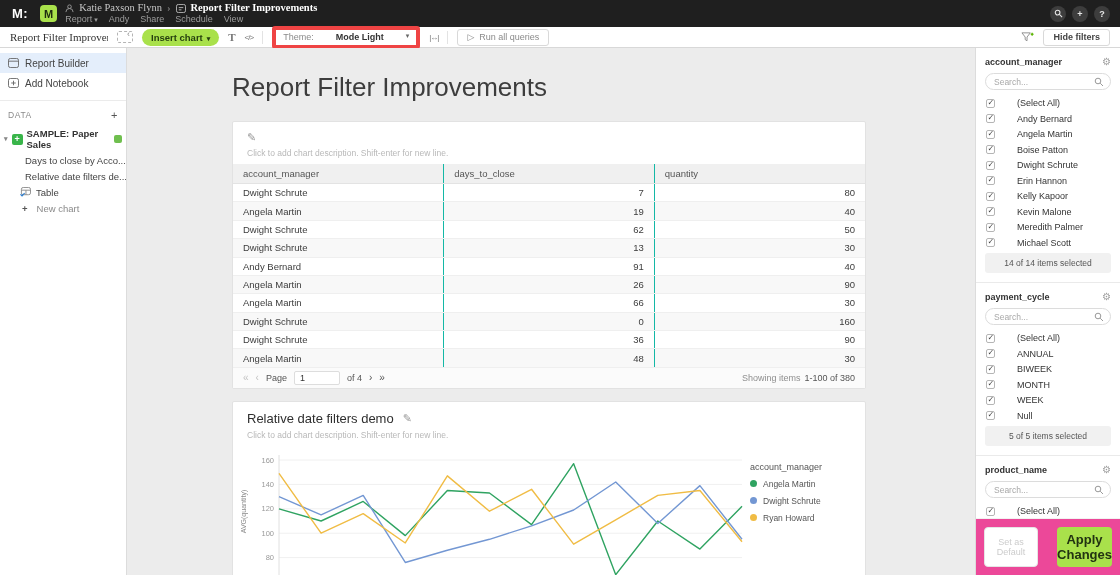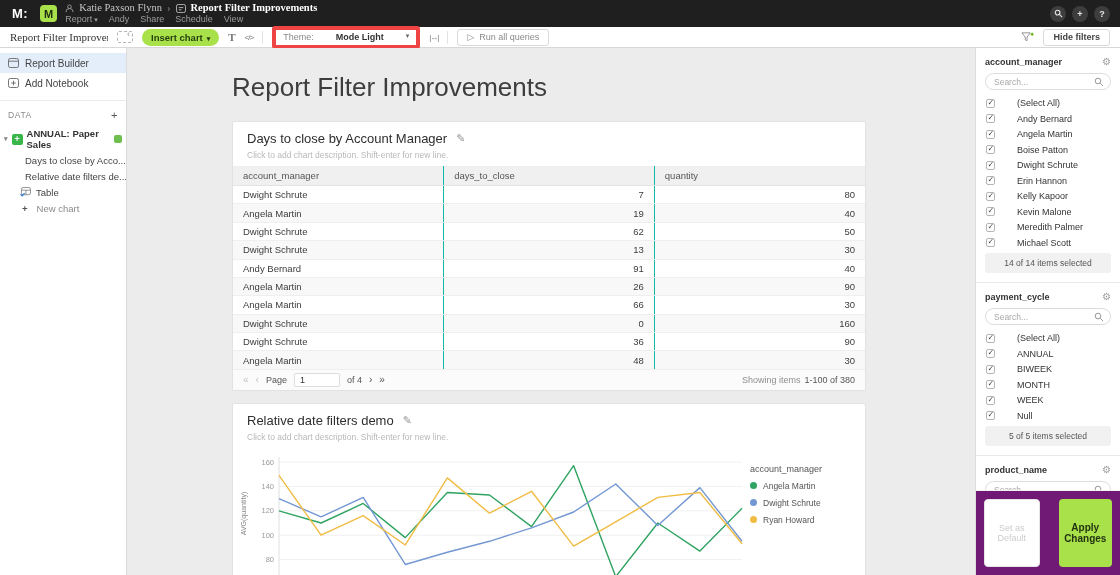--- a/index.html
+++ b/index.html
@@ -97,23 +97,23 @@
   .search-box input{width:100%;height:17px;border:1px solid #dcdcdc;border-radius:9px;font-size:8.5px;padding:0 18px 0 8px;color:#333;font-family:"Liberation Sans",sans-serif}
   .search-box input::placeholder{color:#a8a8a8}
   .mag{position:absolute;right:7px;top:3.5px}
   .f-item{display:flex;align-items:center;gap:22px;margin:0 0 5.5px 1px;white-space:nowrap;overflow:hidden;cursor:pointer}
   .f-item span.lab{font-size:9px;color:#333}
   .cb{width:9px;height:9px;border:1px solid #b5b5b5;border-radius:2px;background:#fff;flex:none;position:relative}
   .cb::before{content:"✓";position:absolute;left:0.5px;top:-2px;font-size:8px;color:#444}
   .italic .lab{}
   .f-summary{background:#f1f1f1;border-radius:3px;text-align:center;font-size:8.5px;color:#555;padding:5px 2px;margin:3px 0 9px}
   .f-divider{border-top:1px solid #eaeaea;margin:0 -9px 8px}
-  .f-footer{position:absolute;bottom:0;left:0;right:0;background:#701a75;display:flex;gap:19px;padding:8px;border-top:1px solid #f2f2f2}
+  .f-footer{position:absolute;bottom:0;left:0;right:0;background:#ec4899;display:flex;gap:19px;padding:8px;border-top:1px solid #f2f2f2}
   .btn-default{flex:1;border:1px solid #e5e5e5;background:#fff;color:#ccc;font-size:9px;border-radius:4px;padding:5.5px 0;cursor:default;font-family:"Liberation Sans",sans-serif}
-  .btn-apply{flex:1;border:none;background:#a9e14b;color:#223312;font-weight:bold;font-size:10px;border-radius:4px;padding:23px 0;cursor:pointer;font-family:"Liberation Sans",sans-serif}
+  .btn-apply{flex:1;border:none;background:#a9e14b;color:#223312;font-weight:bold;font-size:13px;border-radius:4px;padding:5px 0;cursor:pointer;font-family:"Liberation Sans",sans-serif}
 
   svg text{font-family:"Liberation Sans",sans-serif}
 </style>
 </head>
 <body>
 
 <div class="app">
 
   <header class="topbar">
     <div class="mode-logo">M:</div>
@@ -203,21 +203,21 @@
         <span>Add Notebook</span>
       </div>
       <div class="side-divider"></div>
       <div class="data-header">
         <span>DATA</span>
         <span class="plus">+</span>
       </div>
       <div class="tree-root">
         <span class="tree-caret">▾</span>
         <span class="db-icon">+</span>
-        <span>ANNUAL: Paper Sales</span>
+        <span>SAMPLE: Paper Sales</span>
         <span class="badge-icon"></span>
       </div>
       <div class="tree-item">
         <svg width="11" height="10" viewBox="0 0 12 11">
             <rect x="1.5" y="0.5" width="10" height="8" rx="2" fill="none" stroke="#888"></rect>
             <line x1="4" y1="6.5" x2="4" y2="4" stroke="#888"></line>
             <line x1="6.5" y1="6.5" x2="6.5" y2="2.5" stroke="#888"></line>
             <line x1="9" y1="6.5" x2="9" y2="5" stroke="#888"></line>
             <path d="M0.5 8 l1.7 1.7 L5 6.7" fill="none" stroke="#2f7fd0" stroke-width="1.3"></path>
           </svg>
@@ -247,21 +247,20 @@
         <span>New chart</span>
       </div>
     </aside>
 
     <main class="main">
       <h1 class="page-title">Report Filter Improvements</h1>
 
       <section class="card">
         <div class="card-head">
           <div class="card-title">
-              <span>Days to close by Account Manager</span>
               <span class="edit-icon">✎</span>
             </div>
           <div class="card-desc">Click to add chart description. Shift-enter for new line.</div>
         </div>
         <table>
           <thead>
             <tr>
               <th>account_manager</th>
               <th>days_to_close</th>
               <th>quantity</th>

